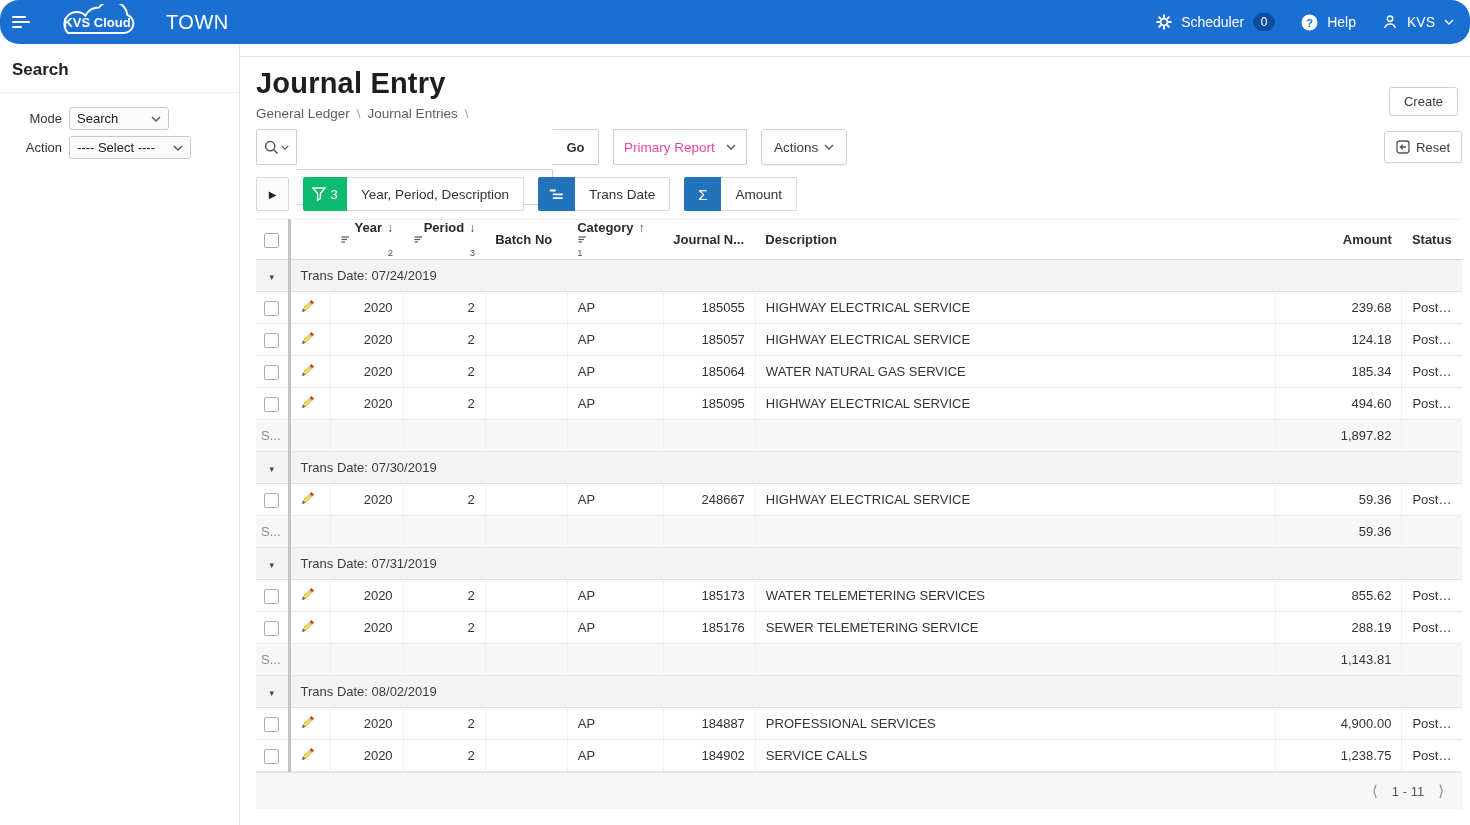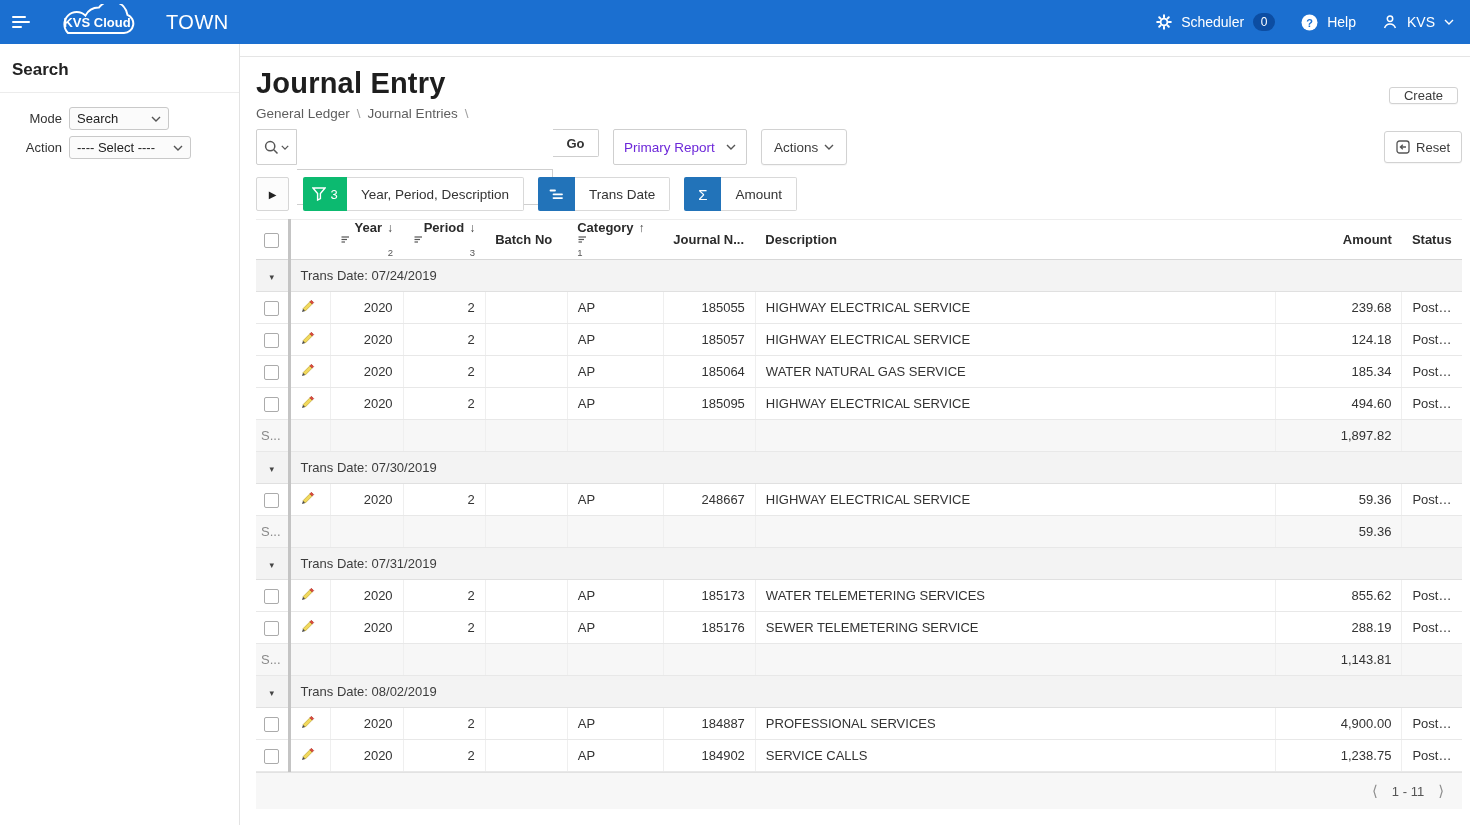--- a/index.html
+++ b/index.html
@@ -1,21 +1,21 @@
 <!DOCTYPE html>
 <html style="--blue: #1b6fd0; --badge: #0c4da2; --chip-green: #0cba70; --chip-blue: #2273b9;"><head>
 <meta charset="utf-8">
 <style>
   * { box-sizing: border-box; margin: 0; padding: 0; }
   html,body { width:1470px; height:825px; overflow:hidden;
     font-family:"Liberation Sans","DejaVu Sans",sans-serif; background:#fff; color:#333; }
 
   
   .topbar { height:44px; background:var(--blue,#1b6fd0); display:flex; align-items:center;
-    justify-content:space-between; padding:0 16px 0 12px; color:#fff; }
+    justify-content:space-between; padding:0 16px 0 12px; color:#fff;border-radius:19px; }
   .tb-left { display:flex; align-items:center; gap:10px; }
   .menu-btn { width:28px; height:28px; display:flex; flex-direction:column; justify-content:center;
     gap:3px; cursor:pointer; }
   .menu-btn i { display:block; height:2px; background:#fff; border-radius:1px; }
   .menu-btn i:nth-child(1){ width:14px; }
   .menu-btn i:nth-child(2){ width:18px; }
   .menu-btn i:nth-child(3){ width:10px; }
   .brand { display:flex; align-items:center; }
   .app-title { font-size:20px; letter-spacing:.5px; margin-left:10px; font-weight:400; }
   .tb-right { display:flex; align-items:center; gap:26px; font-size:14px; }
@@ -41,36 +41,36 @@
   
   .main { flex:1; padding-top:12px; overflow:hidden; }
   .main-inner { border-top:1px solid #e5e5e5; height:100%; }
   .title-bar { display:flex; justify-content:space-between; padding:10px 12px 0 16px; }
   .page-title { font-size:29px; font-weight:600; color:#1e1e1e; letter-spacing:.2px; }
   .breadcrumb { margin-top:6px; font-size:13.5px; color:#5e5e5e; }
   .breadcrumb .sep { color:#a0a0a0; margin:0 7px; }
   .btn { display:inline-flex; align-items:center; gap:6px; background:#fff; border:1px solid #d2d2d2;
     border-radius:3px; color:#3c3c3c; font-size:13px; cursor:pointer;
     box-shadow:0 1px 1px rgba(0,0,0,.04); font-family:inherit; }
-  .create-btn { height:17px; padding:0 14px; margin-top:20px; }
+  .create-btn { height:29px; padding:0 14px; margin-top:20px; }
 
   
   .ig { margin:8px 8px 0 16px; }
   .ig-toolbar { display:flex; align-items:center; }
   .search-group { display:flex; height:36px; }
   .search-btn { width:41px; border:1px solid #cfcfcf; border-radius:2px 0 0 2px; background:#fff;
     display:flex; align-items:center; justify-content:center; gap:2px; cursor:pointer; color:#555; }
   .search-input { width:256px; height:36px; border:1px solid #cfcfcf; border-left:none; padding:8px 10px;
     font-size:13.5px; font-family:inherit; color:#333; outline:none;margin-top:40px; }
   .search-input::placeholder { color:#8e8e8e; }
-  .go-btn { width:46px; height:28px; border:1px solid #cfcfcf; border-left:none; border-radius:0 2px 2px 0;
+  .go-btn { width:46px; height:36px; border:1px solid #cfcfcf; border-left:none; border-radius:0 2px 2px 0;
     background:#fff; font-weight:700; font-size:13px; color:#333; cursor:pointer; font-family:inherit; }
   .report-select { margin-left:14px; width:134px; height:36px; border:1px solid #cfcfcf; border-radius:2px;
     background:#fff; display:flex; align-items:center; justify-content:space-between; padding:0 10px;
-    font-size:13.5px; color:#6d28d9; cursor:pointer; }
+    font-size:13.5px; color:#ec4899; cursor:pointer; }
   .actions-btn { margin-left:14px; height:36px; padding:0 12px; font-size:13.5px; }
   .reset-btn { margin-left:auto; height:32px; padding:8px 11px; }
   .chev { display:inline-block; }
 
   
   .ig-filters { display:flex; align-items:center; margin-top:12px; gap:14px; }
   .play-btn { width:33px; height:34px; border:1px solid #d6d6d6; border-radius:2px; background:#fcfcfc;
     display:flex; align-items:center; justify-content:center; font-size:10px; color:#222; cursor:pointer; }
   .chip { display:flex; height:34px; cursor:pointer; }
   .chip .chip-icon { width:37px; display:flex; align-items:center; justify-content:center; color:#fff;

